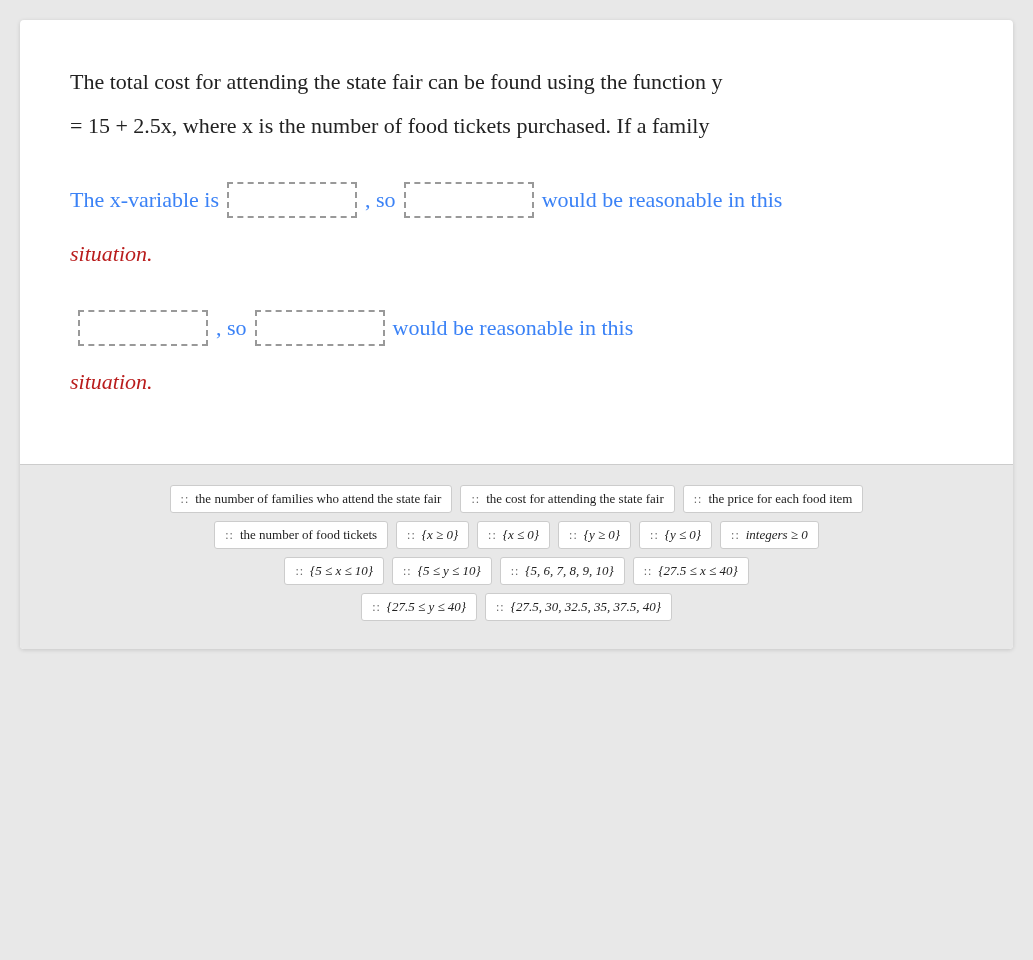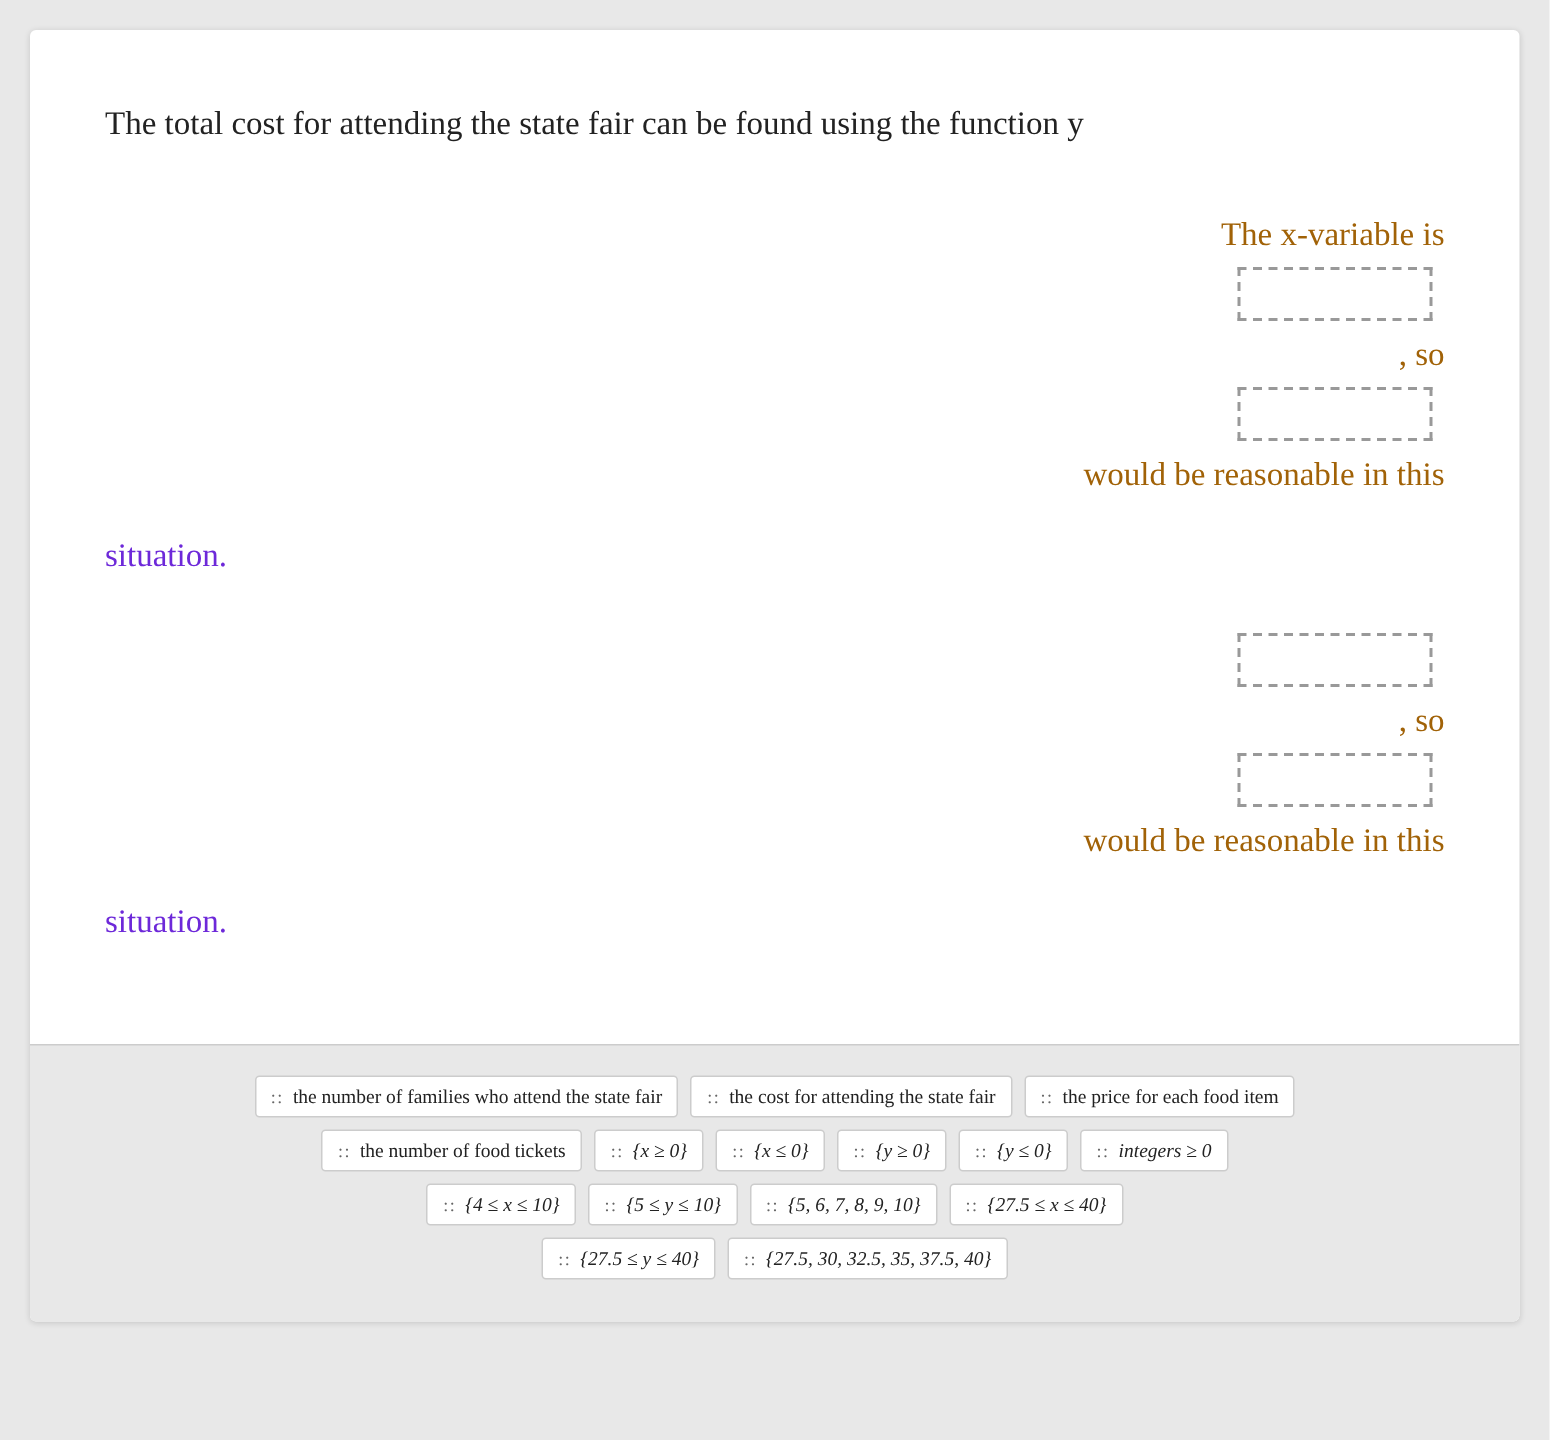--- a/index.html
+++ b/index.html
@@ -32,44 +32,44 @@
 
     .problem-text {
       font-size: 22px;
       line-height: 2.0;
       color: #222;
       margin-bottom: 30px;
     }
 
     .fill-in-row {
       display: flex;
-      align-items: flex-end;
+      align-items: center;
       flex-wrap: wrap;
       font-size: 22px;
-      color: #a16207;
+      color: #3b82f6;
       margin-bottom: 10px;
       line-height: 2.0;
-      flex-direction: column;
     }
 
     .dashed-box {
       display: inline-block;
       width: 130px;
       height: 36px;
       border: 2px dashed #999;
       margin: 0 8px;
       vertical-align: middle;
       background: #fff;
     }
 
     .situation-line {
       font-size: 22px;
-      color: #6d28d9;
+      color: #b91c1c;
       margin-bottom: 30px;
       line-height: 2.0;
+      font-style: italic;
     }
 
     .drag-area {
       background: #e8e8e8;
       padding: 20px 30px;
       border-top: 1px solid #ccc;
     }
 
     .drag-row {
       display: flex;
@@ -105,20 +105,21 @@
       font-style: italic;
     }
   </style>
 </head>
 <body>
 
 <div class="page-container">
   <div class="main-content">
     <div class="problem-text">
       <div>The total cost for attending the state fair can be found using the function y</div>
+      <div>= 15 + 2.5x, where x is the number of food tickets purchased.  If a family</div>
     </div>
 
     <div class="fill-in-row">
       <span>The x-variable is</span>
       <span class="dashed-box"></span>
       <span>, so</span>
       <span class="dashed-box"></span>
       <span>would be reasonable in this</span>
     </div>
     <div class="situation-line">situation.</div>
@@ -171,21 +172,21 @@
       </div>
       <div class="drag-item">
         <span class="dots-icon">::</span>
         <span class="drag-item-math">integers ≥ 0</span>
       </div>
     </div>
 
     <div class="drag-row">
       <div class="drag-item">
         <span class="dots-icon">::</span>
-        <span class="drag-item-math">{4 ≤ x ≤ 10}</span>
+        <span class="drag-item-math">{5 ≤ x ≤ 10}</span>
       </div>
       <div class="drag-item">
         <span class="dots-icon">::</span>
         <span class="drag-item-math">{5 ≤ y ≤ 10}</span>
       </div>
       <div class="drag-item">
         <span class="dots-icon">::</span>
         <span class="drag-item-math">{5, 6, 7, 8, 9, 10}</span>
       </div>
       <div class="drag-item">

